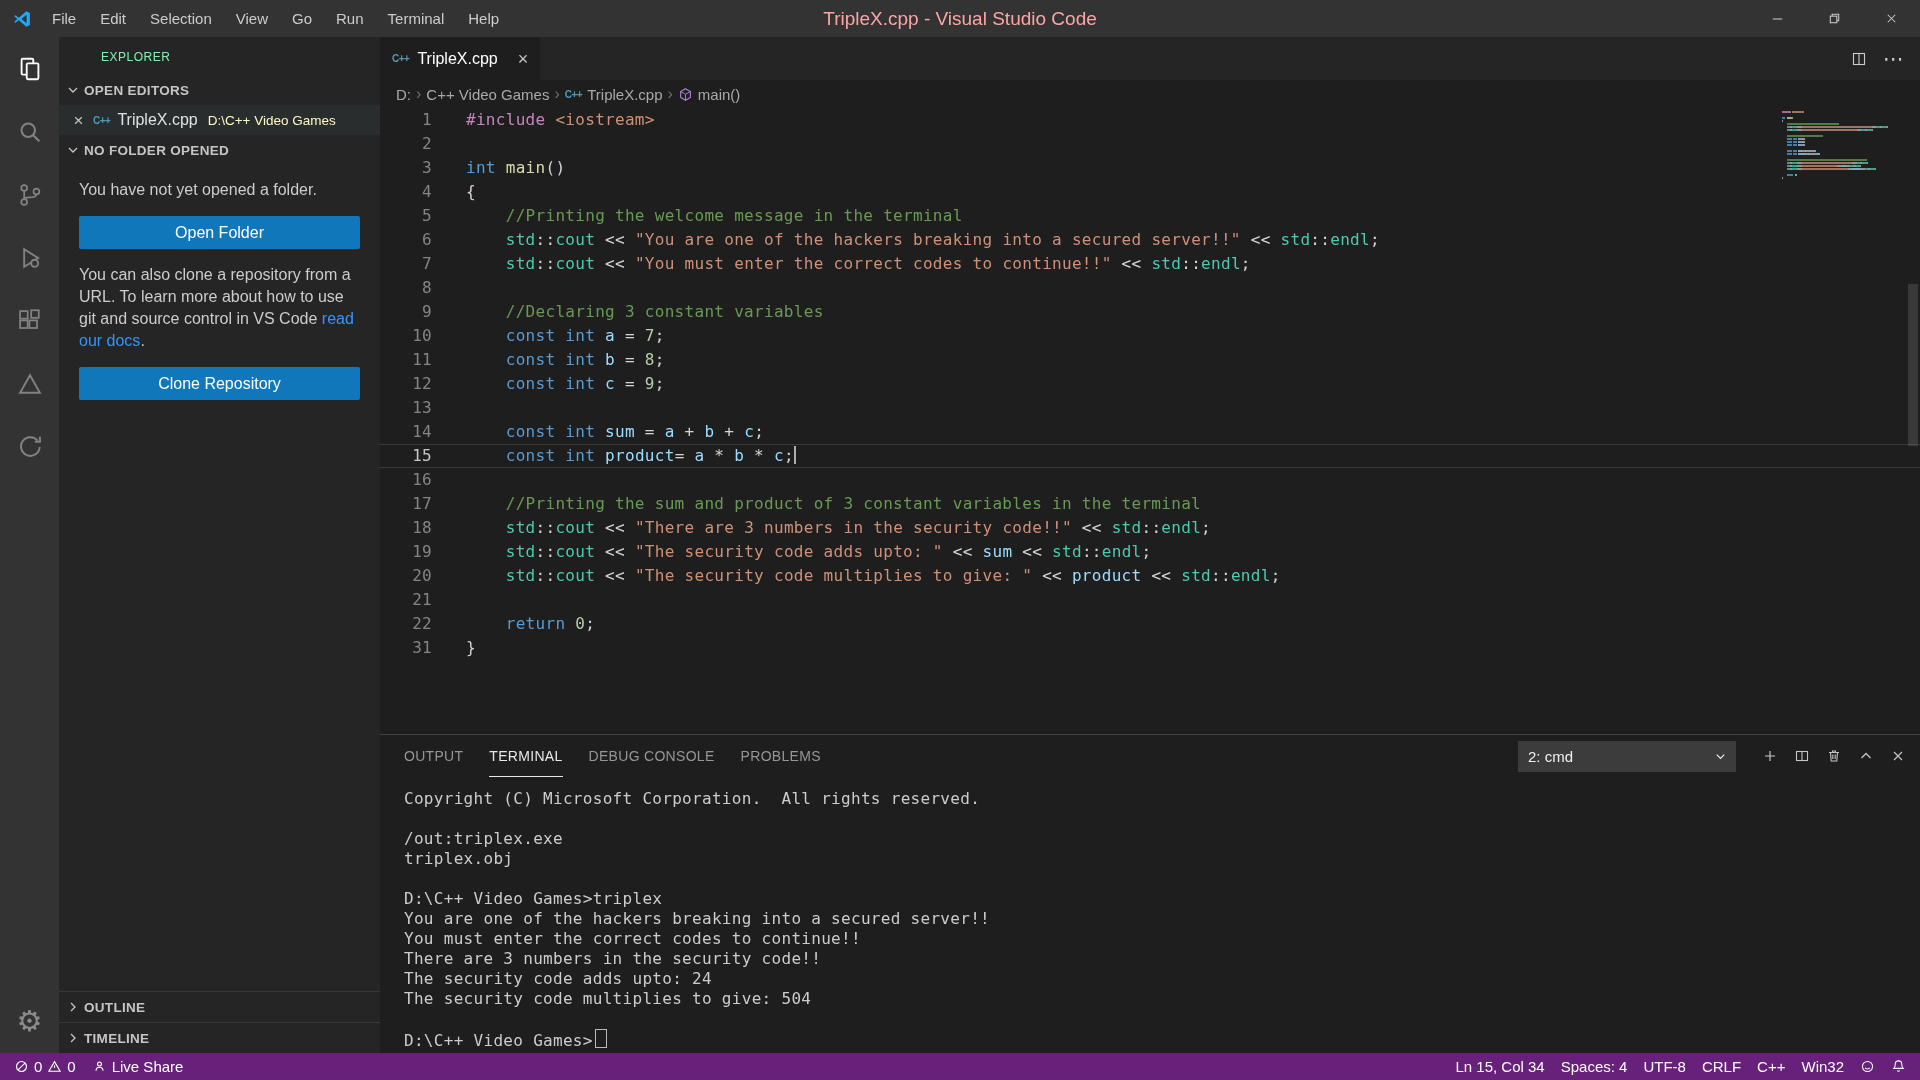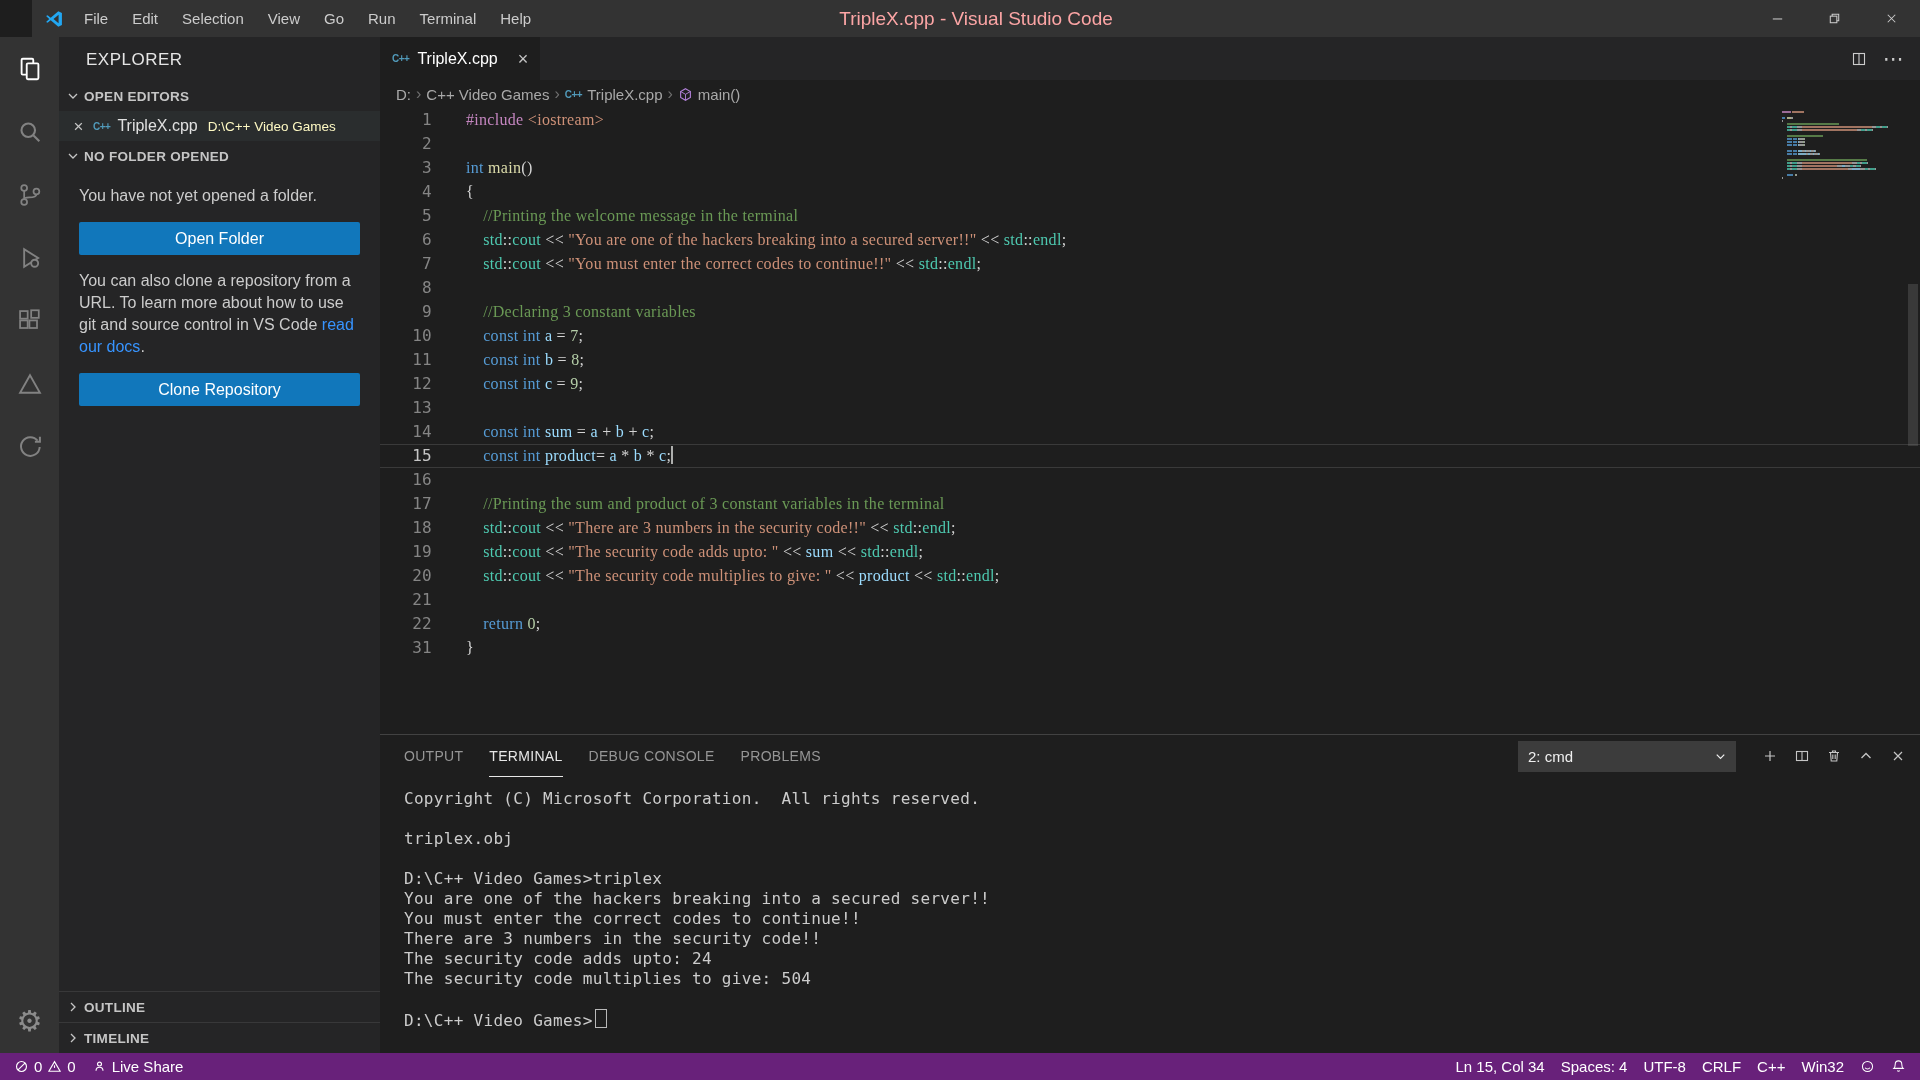--- a/index.html
+++ b/index.html
@@ -1,38 +1,38 @@
 <!DOCTYPE html>
 <html><head>
 <meta charset="utf-8">
 <style>
   html,body{margin:0;padding:0;}
   body{width:1920px;height:1080px;overflow:hidden;background:#1E1E1E;
        font-family:"Liberation Sans","DejaVu Sans",sans-serif;color:#CCCCCC;position:relative;}
   svg{display:block;}
 
   
-  .titlebar{position:absolute;top:0;left:0;right:0;height:37px;background:#333333;display:flex;align-items:center;z-index:20;margin-left:32px;}
+  .titlebar{position:absolute;top:0;left:0;right:0;height:37px;background:#333333;display:flex;align-items:center;z-index:20;}
   .logo{margin:0 8px 0 12px;display:flex;}
   .menubar{display:flex;height:100%;align-items:center;}
   .menu-item{padding:0 12px;font-size:15px;color:#CCCCCC;height:100%;display:flex;align-items:center;}
   .titlebar-title{position:absolute;left:50%;transform:translateX(-50%);font-size:19px;color:#fca5a5;white-space:nowrap;}
   .window-controls{margin-left:auto;display:flex;height:100%;}
   .wc{width:57px;height:100%;display:flex;align-items:center;justify-content:center;}
 
   
   .activitybar{position:absolute;top:37px;bottom:27px;left:0;width:59px;background:#333333;display:flex;flex-direction:column;}
   .ab-item{height:63px;display:flex;align-items:center;justify-content:center;color:#828282;}
   .ab-item.active{color:#FFFFFF;}
   .ab-spacer{flex:1;}
   .gear-glyph{font-size:29px;line-height:1;color:#8C8C8C;font-family:"DejaVu Sans",sans-serif;}
 
   
   .sidebar{position:absolute;top:37px;bottom:27px;left:59px;width:321px;background:#252526;display:flex;flex-direction:column;font-size:16px;}
-  .sidebar-title{padding:13px 0 11px 27px;font-size:17px;color:#e5e5e5;letter-spacing:.5px;}
+  .sidebar-title{padding:13px 0 11px 27px;font-size:12px;color:#86efac;letter-spacing:.5px;margin-left:15px;}
   .section-header{height:30px;flex:none;display:flex;align-items:center;gap:3px;padding-left:6px;
                   font-size:13.5px;font-weight:700;color:#C5C5C5;letter-spacing:.3px;}
   .chev{color:#C5C5C5;display:flex;}
   .open-editor-item{height:30px;flex:none;background:#2A2D2E;display:flex;align-items:center;padding-left:12px;gap:7px;}
   .oe-close{color:#C5C5C5;font-size:17px;width:15px;text-align:center;line-height:1;}
   .cpp-icon{font-weight:700;font-size:10px;color:#519ABA;letter-spacing:-.5px;white-space:nowrap;}
   .oe-name{color:#E0E0E0;}
   .oe-desc{color:#fef9c3;font-size:13.5px;margin-left:3px;white-space:nowrap;overflow:hidden;}
   .sidebar-body{flex:1;overflow:hidden;}
   .sidebar-body p{margin:14px 20px 0;line-height:22px;color:#CCCCCC;}
@@ -51,21 +51,21 @@
   .breadcrumb{height:28px;flex:none;display:flex;align-items:center;padding-left:16px;font-size:15px;color:#A9A9A9;background:#1E1E1E;}
   .crumb{display:flex;align-items:center;gap:5px;}
   .crumb-sep{color:#6E6E6E;margin:0 5px;font-size:16px;}
   .method-icon{display:flex;}
 
   .code-container{flex:1;position:relative;font-family:"DejaVu Sans Mono",monospace;font-size:16px;letter-spacing:.3px;overflow:hidden;}
   .code-line{display:flex;height:24px;line-height:24px;white-space:pre;}
   .code-line.current{box-shadow:inset 0 1px 0 #3A3A3A, inset 0 -1px 0 #3A3A3A;}
   .gutter{width:52px;flex:none;text-align:right;color:#858585;}
   .current .gutter{color:#C6C6C6;}
-  .line-content{margin-left:34px;font-family:Liberation Serif, serif;}
+  .line-content{margin-left:34px;}
   .tk-pp{color:#C586C0;} .tk-str{color:#CE9178;} .tk-kw{color:#569CD6;} .tk-fn{color:#DCDCAA;}
   .tk-cm{color:#6A9955;} .tk-ns{color:#4EC9B0;} .tk-var{color:#9CDCFE;} .tk-num{color:#B5CEA8;} .tk-pl{color:#D4D4D4;}
   .cursor{display:inline-block;width:2px;height:18px;background:#AEAFAD;vertical-align:-3px;}
 
   .minimap{position:absolute;top:3px;right:16px;width:122px;}
   .mm-row{height:2px;margin-bottom:1px;font-size:0;white-space:nowrap;}
   .mm-seg{display:inline-block;height:2px;opacity:.75;}
   .editor-scrollbar{position:absolute;right:2px;top:176px;width:10px;height:162px;background:rgba(121,121,121,.30);}
 
   
@@ -399,20 +399,21 @@
             <svg viewBox="0 0 16 16" width="16" height="16">
               <path d="M4 4l8 8M12 4l-8 8" fill="none" stroke="currentColor" stroke-width="1.2"></path>
             </svg>
           </span>
       </div>
     </div>
     <div class="terminal">
       <div id="terminal-lines">
           <div class="term-line">Copyright (C) Microsoft Corporation.  All rights reserved.</div>
           <div class="term-line"></div>
+          <div class="term-line">/out:triplex.exe</div>
           <div class="term-line">triplex.obj</div>
           <div class="term-line"></div>
           <div class="term-line">D:\C++ Video Games&gt;triplex</div>
           <div class="term-line">You are one of the hackers breaking into a secured server!!</div>
           <div class="term-line">You must enter the correct codes to continue!!</div>
           <div class="term-line">There are 3 numbers in the security code!!</div>
           <div class="term-line">The security code adds upto: 24</div>
           <div class="term-line">The security code multiplies to give: 504</div>
           <div class="term-line"></div>
           <div class="term-line"><span>D:\C++ Video Games&gt;</span><span class="term-cursor"></span></div>

